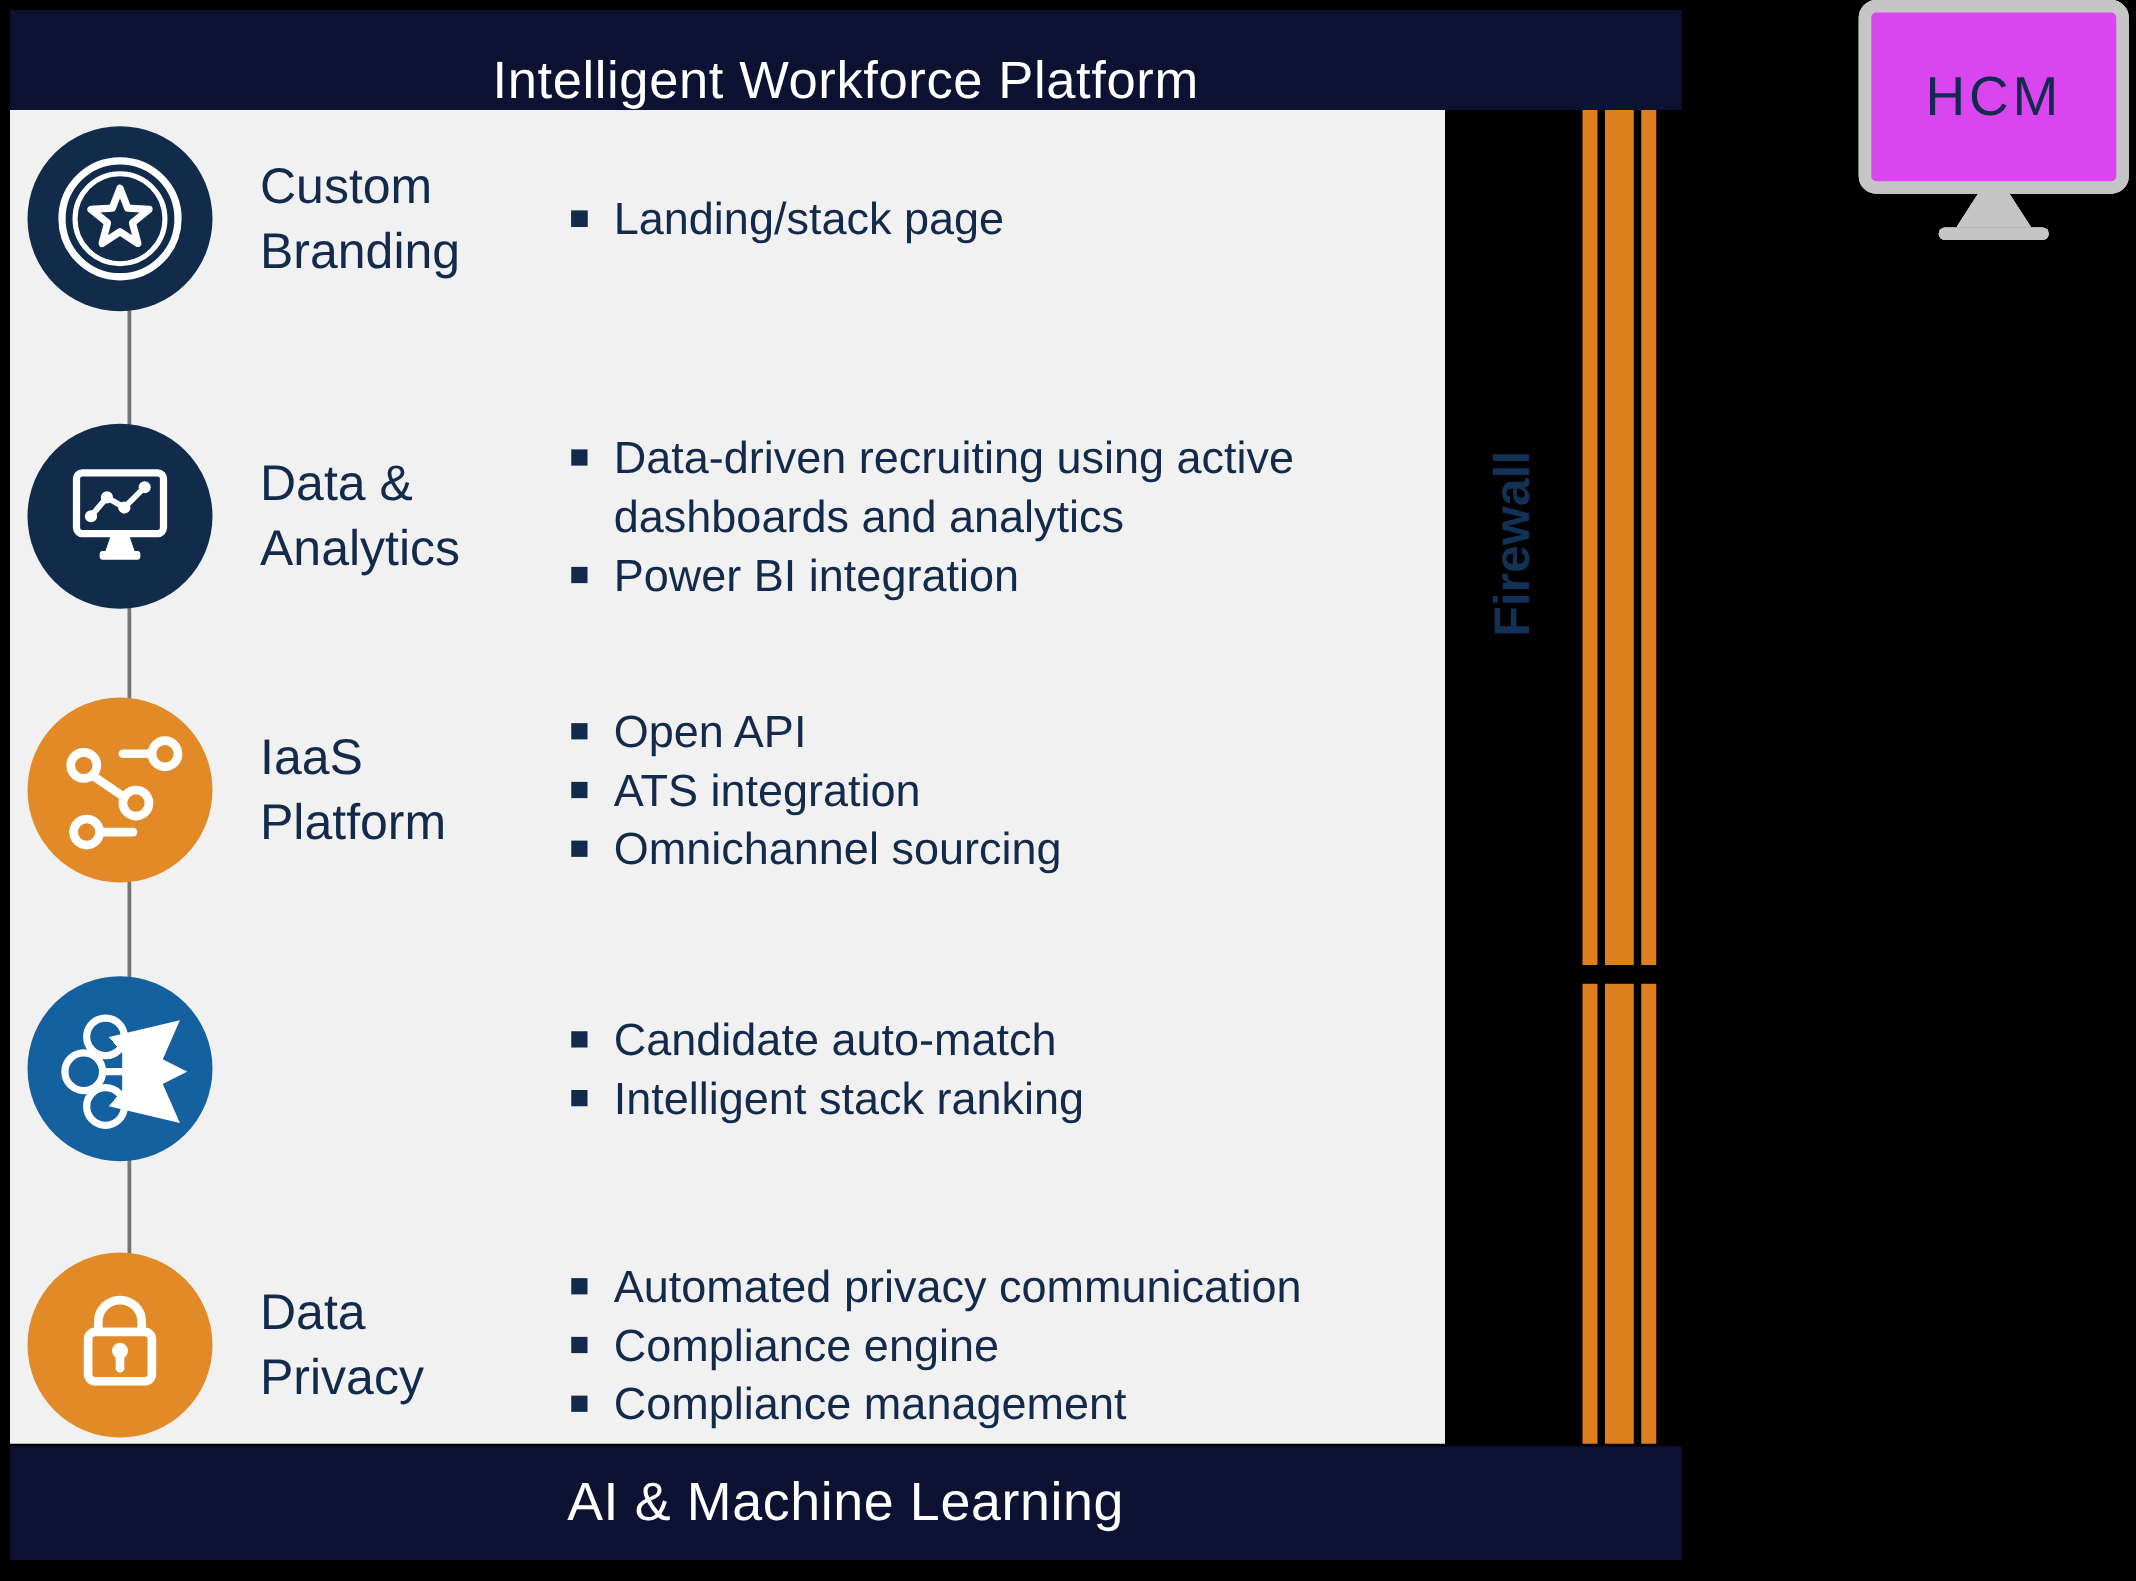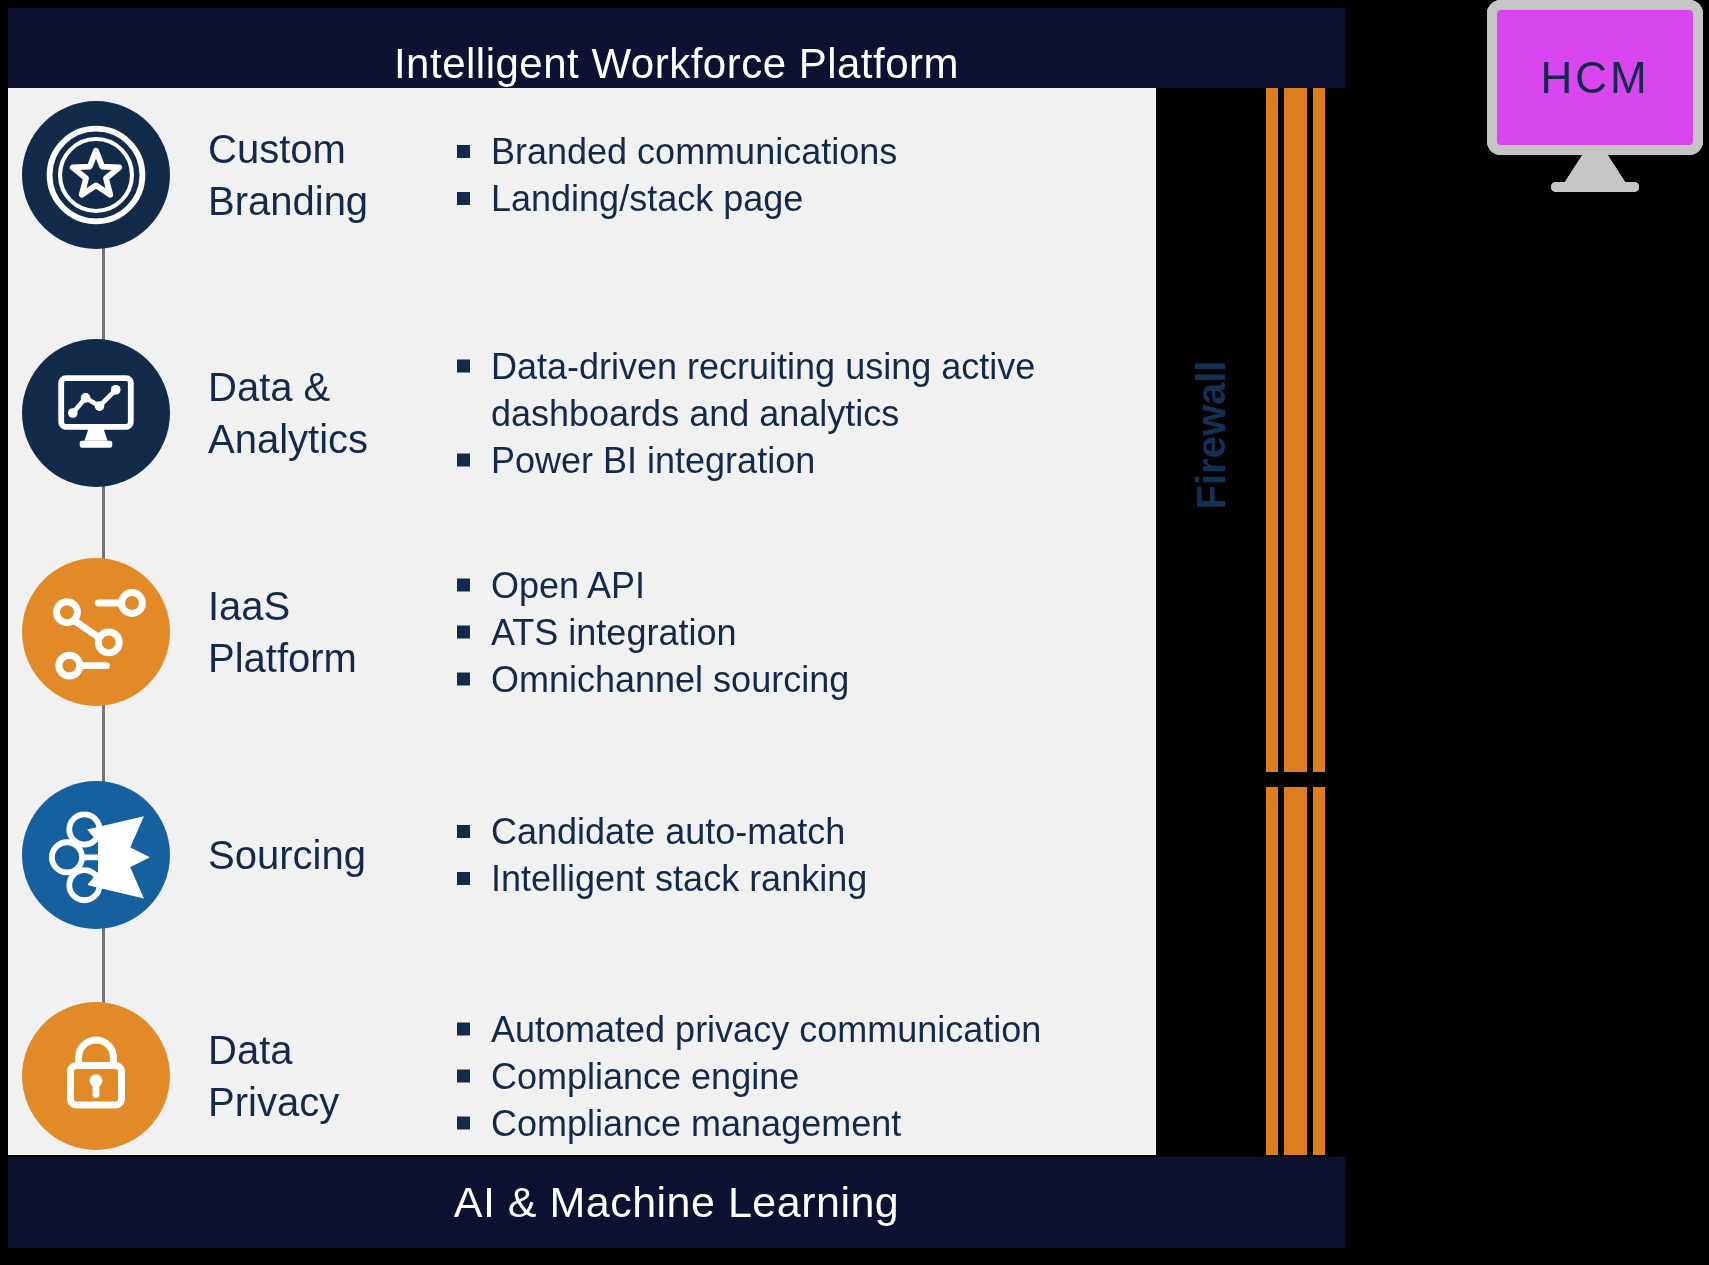--- a/index.html
+++ b/index.html
@@ -143,21 +143,20 @@
             <g fill="none" stroke="#fff" stroke-width="5">
               <circle cx="40" cy="28" r="13"></circle>
               <circle cx="25" cy="52" r="13"></circle>
               <circle cx="40" cy="76" r="13"></circle>
               <path d="M51 34 C62 39 68 36 74 31" marker-end="url(#ah)"></path>
               <path d="M40 52 L74 52" marker-end="url(#ah)"></path>
               <path d="M51 70 C62 65 68 68 74 73" marker-end="url(#ah)"></path>
             </g>
           </svg>
         </div>
-        <div class="feature-title">Sourcing</div>
         <ul class="feature-bullets">
           <li><span class="sq"></span><span>Candidate auto-match</span></li>
           <li><span class="sq"></span><span>Intelligent stack ranking</span></li>
         </ul>
       </div>
       <div class="feature-row">
         <div class="icon-circle" style="background: rgb(225, 138, 39);">
           <svg viewBox="0 0 100 100">
             <g fill="none" stroke="#fff" stroke-width="6">
               <path d="M35 41 v-7 a15 15 0 0 1 30 0 v7"></path>
@@ -179,21 +178,21 @@
           <svg viewBox="0 0 100 100">
             <g fill="none" stroke="#fff">
               <circle cx="50" cy="50" r="40" stroke-width="5"></circle>
               <circle cx="50" cy="50" r="31" stroke-width="3.5"></circle>
               <polygon points="50,29 55.3,42.7 70,43.5 58.6,52.8 62.3,67 50,59 37.7,67 41.4,52.8 30,43.5 44.7,42.7" stroke-width="5" stroke-linejoin="round"></polygon>
             </g>
           </svg>
         </div>
         <div class="feature-title">Custom Branding</div>
         <ul class="feature-bullets">
-          <li><span class="sq"></span><span>Branded communications</span></li>
+          <li><span class="sq"></span></li>
           <li><span class="sq"></span><span>Landing/stack page</span></li>
         </ul>
       </div>
     </div>
 
   <div class="firewall-zone">
     <span class="firewall-label">Firewall</span>
     <div class="fw-bar b1 seg-top"></div>
     <div class="fw-bar b2 seg-top"></div>
     <div class="fw-bar b3 seg-top"></div>

